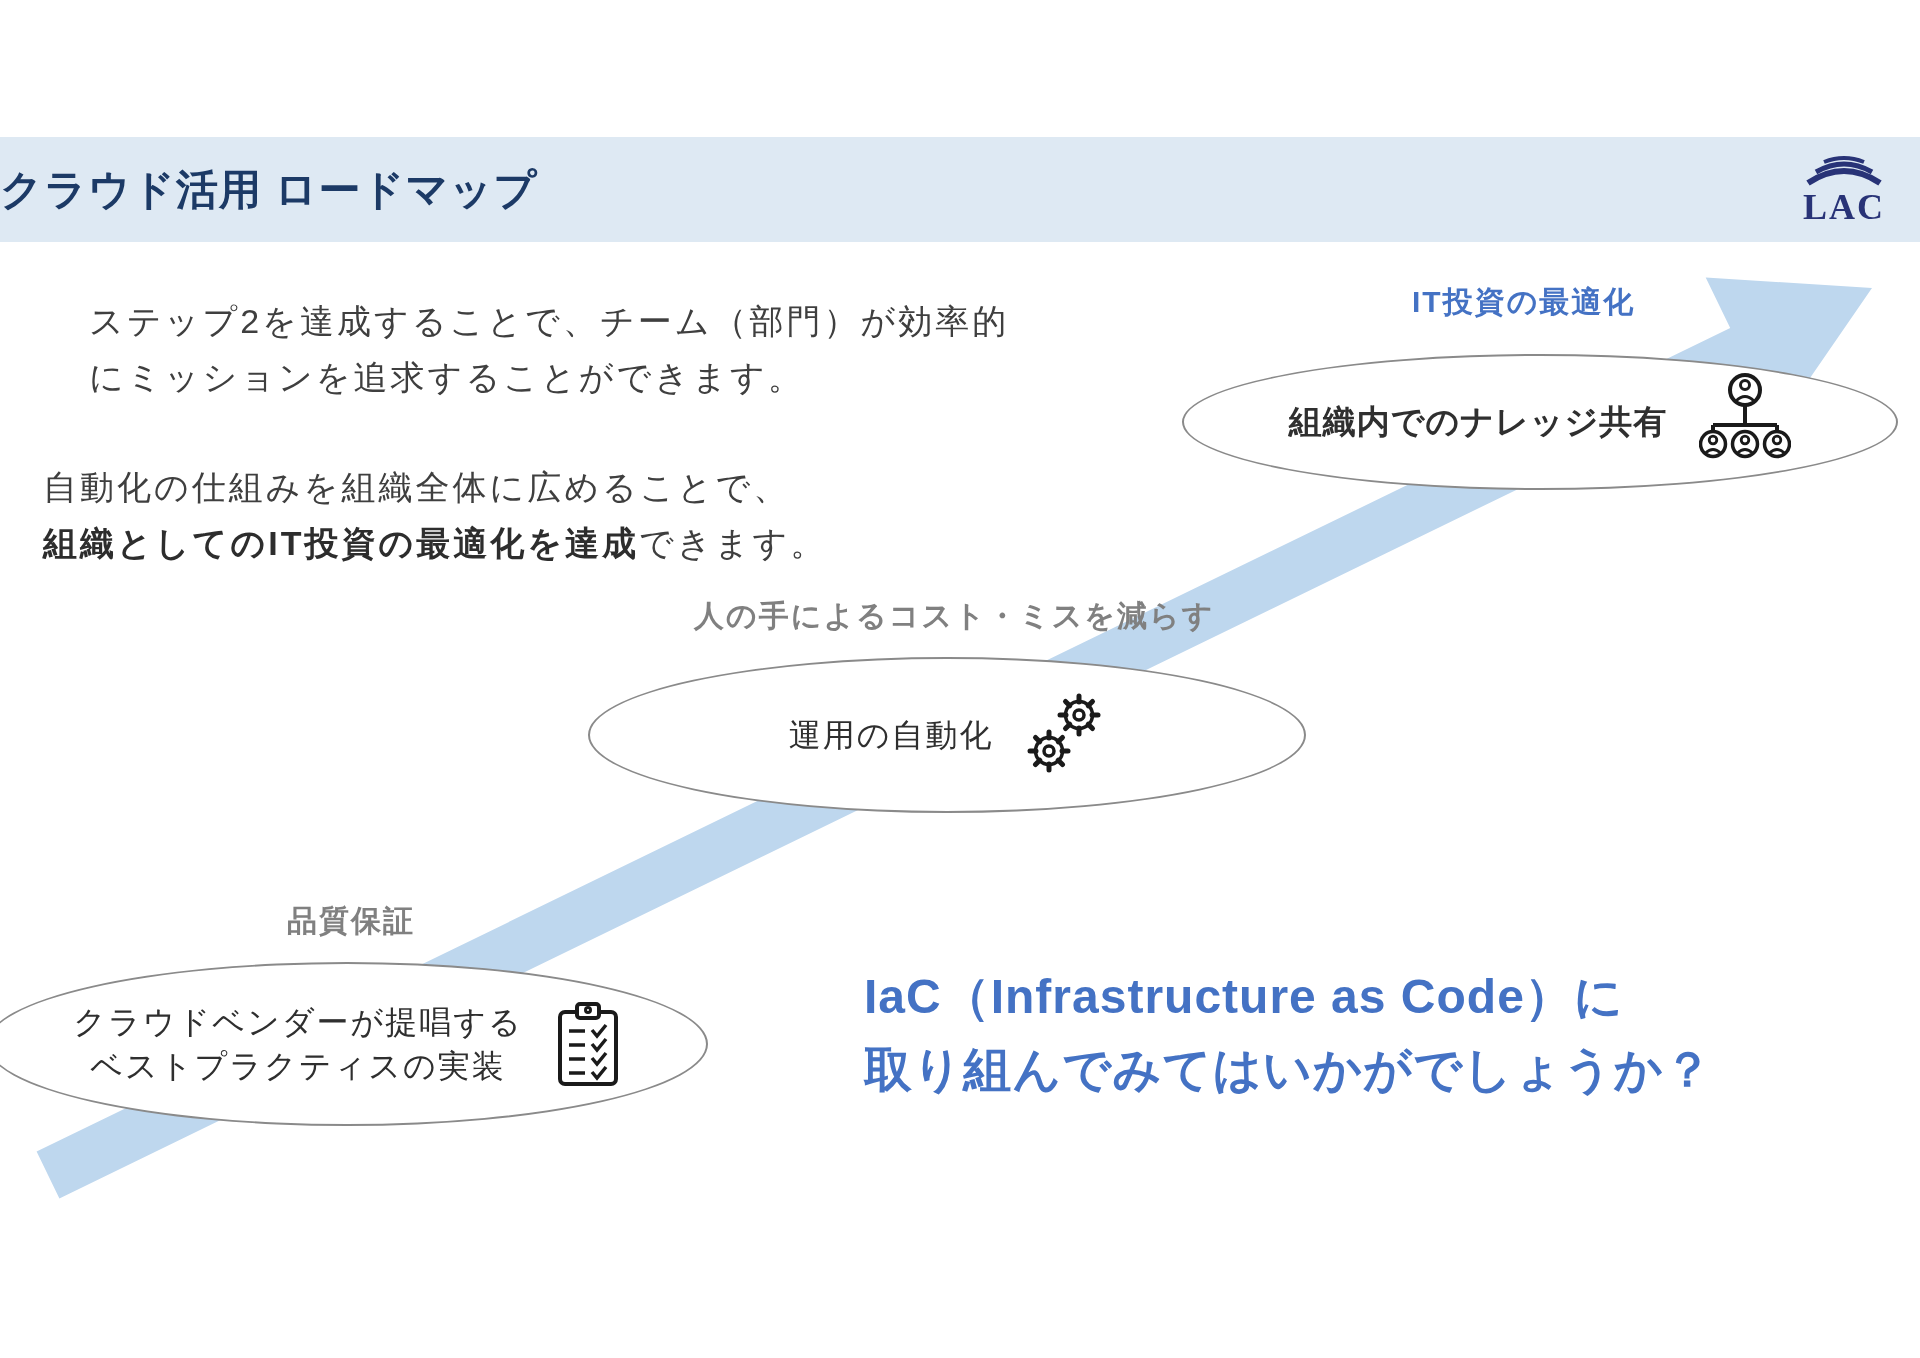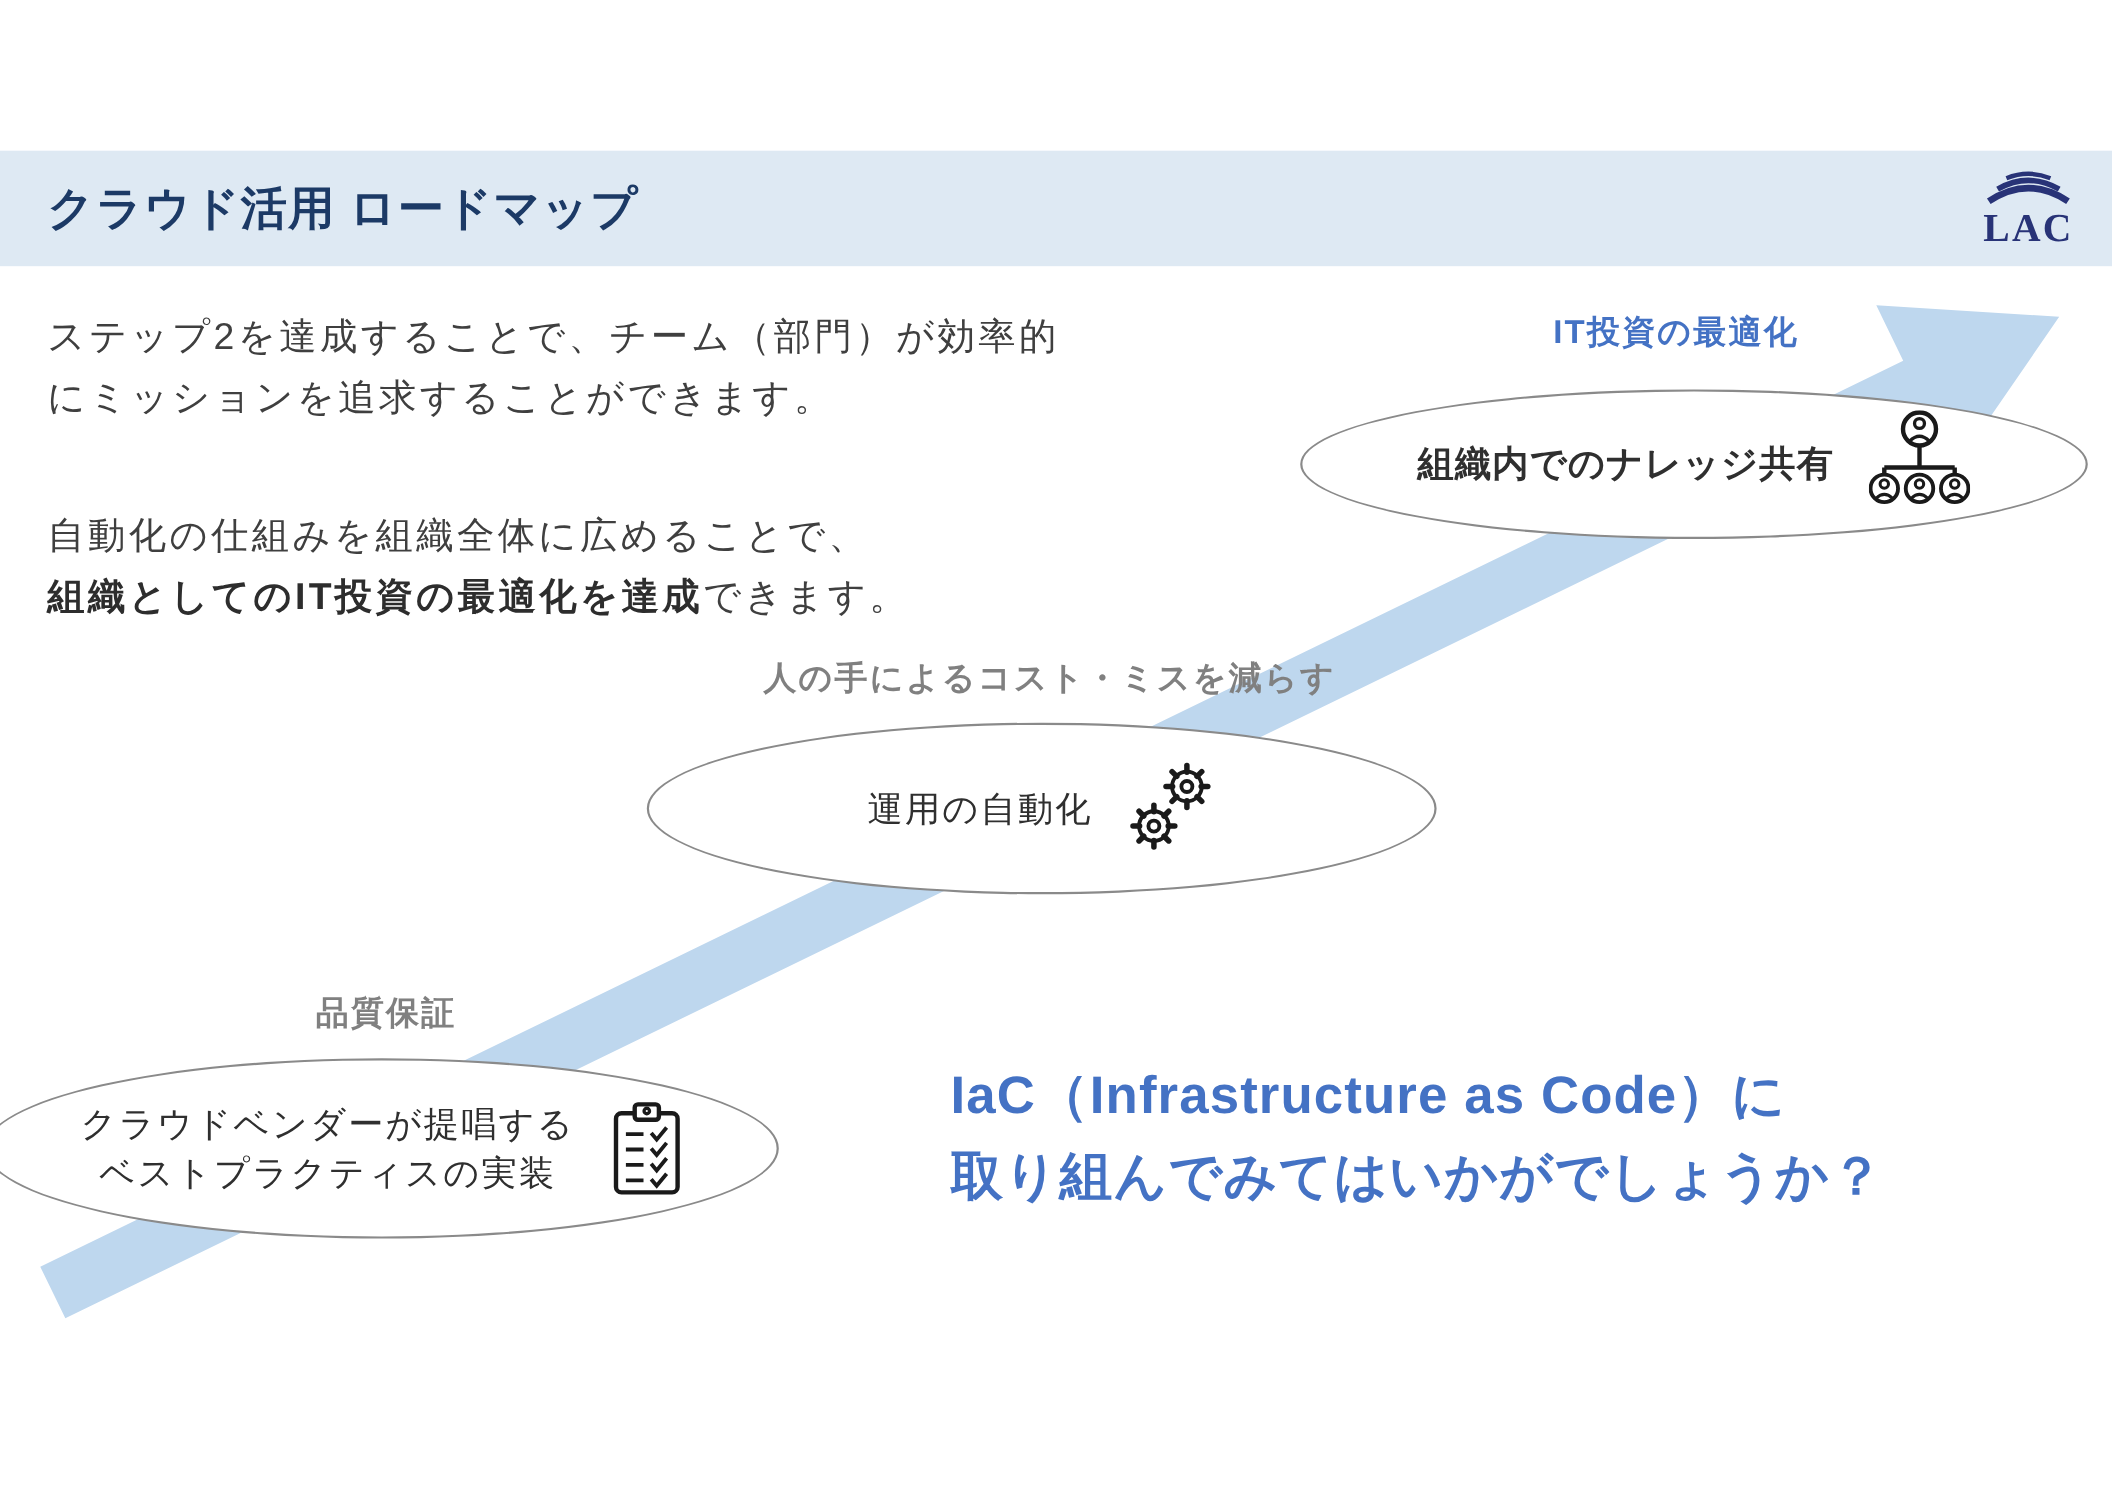--- a/index.html
+++ b/index.html
@@ -7,29 +7,29 @@
     position:relative; width:1920px; height:1358px; background:#ffffff;
     overflow:hidden; font-family:"Liberation Sans","DejaVu Sans",sans-serif;
     color:#3f3f3f;
   }
   
   .header{
     position:absolute; left:0; top:137px; width:1920px; height:105px;
     background:#dee9f3; display:flex; align-items:center;
   }
   .header-title{
-    margin-left:43px; font-size:42px; font-weight:bold; color:#1c3a66;
+    font-size:42px; font-weight:bold; color:#1c3a66;
     letter-spacing:1px;
   }
   .logo{ position:absolute; right:28px; top:12px; width:96px; height:80px; }
   
   .para{ position:absolute; left:43px; font-size:34px; line-height:56px;
          letter-spacing:3px; color:#3f3f3f; }
   .para .b{ font-weight:bold; color:#2d2d2d; }
-  #para1{ top:278px; }
+  #para1{ top:293px;margin-left:46px; }
   #para2{ top:459px; }
   
   .arrow-svg{ position:absolute; left:0; top:0; width:1920px; height:1358px; }
   
   .ellipse{
     position:absolute; background:#ffffff; border:2px solid #8a8a8a;
     border-radius:50%; display:flex; align-items:center; justify-content:center;
     gap:32px; text-align:center;
   }
   #ellipse-step1{ left:-14px; top:962px; width:718px; height:160px; }

